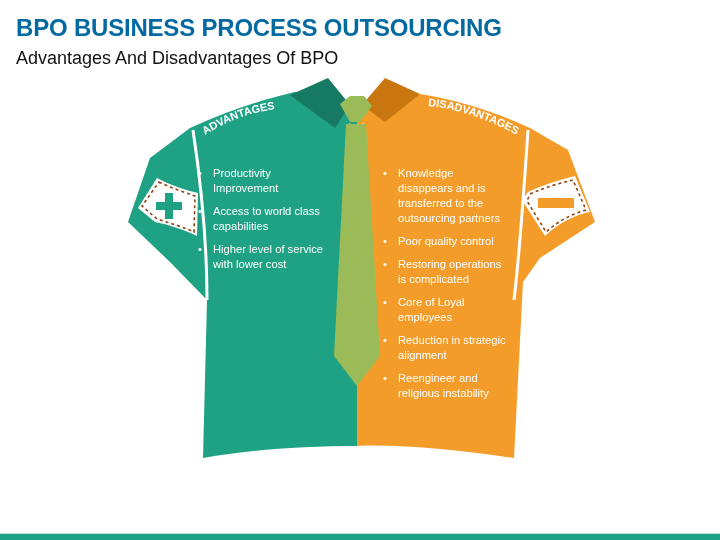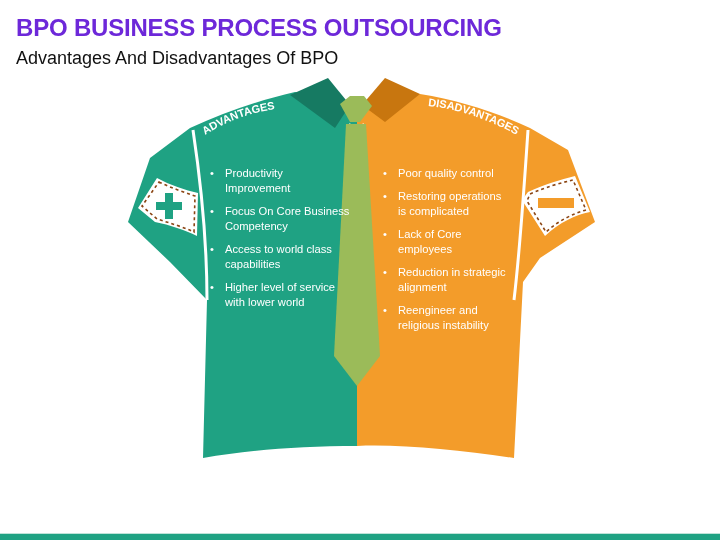--- a/index.html
+++ b/index.html
@@ -1,23 +1,23 @@
 <!DOCTYPE html>
 <html><head>
 <meta charset="utf-8">
 <style>
   html, body { margin:0; padding:0; }
   body { width:720px; height:540px; background:#ffffff; position:relative; overflow:hidden; font-family:"Liberation Sans", "DejaVu Sans", sans-serif; }
-  .title { position:absolute; left:16px; top:14px; font-size:24px; font-weight:bold; color:#6d28d9; letter-spacing:-0.2px; }
+  .title { position:absolute; left:16px; top:14px; font-size:24px; font-weight:bold; color:#0369a1; letter-spacing:-0.2px; }
   .subtitle { position:absolute; left:16px; top:48px; font-size:18px; color:#111111; }
   svg.shirt { position:absolute; left:0; top:0; }
   .list { position:absolute; margin:0; padding:0; list-style:none; color:#ffffff; font-size:11.2px; line-height:15px; }
   .list li { position:relative; padding-left:15px; margin-bottom:8px; }
   .list li::before { content:"•"; position:absolute; left:0; top:0; }
-  .adv-list { left:210px; top:166px; width:140px; }
+  .adv-list { left:198px; top:166px; width:140px; }
   .dis-list { left:383px; top:166px; width:125px; }
   .bottom-bar { position:absolute; left:0; bottom:0; width:720px; height:6px; background:#1fa283; }
   .bottom-line { position:absolute; left:0; bottom:6px; width:720px; height:1px; background:#bfe3d9; }
 </style>
 </head>
 <body>
 
 <div class="title">BPO BUSINESS PROCESS OUTSOURCING</div>
 <div class="subtitle">Advantages And Disadvantages Of BPO</div>
 
@@ -62,27 +62,27 @@
   <text font-family="Liberation Sans, DejaVu Sans, sans-serif" font-size="11" font-weight="bold" fill="#ffffff">
     <textPath href="#advCurve">ADVANTAGES</textPath>
   </text>
   <text font-family="Liberation Sans, DejaVu Sans, sans-serif" font-size="11" font-weight="bold" fill="#ffffff">
     <textPath href="#disCurve">DISADVANTAGES</textPath>
   </text>
 </svg>
 
 <ul class="list adv-list">
   <li>Productivity Improvement</li>
-  <li>Focus On Core Business Competency</li>
   <li>Access to world class capabilities</li>
-  <li>Higher level of service with lower world</li>
+  <li>Higher level of service with lower cost</li>
 </ul>
 
 <ul class="list dis-list">
+  <li>Knowledge disappears and is transferred to the outsourcing partners</li>
   <li>Poor quality control</li>
   <li>Restoring operations is complicated</li>
-  <li>Lack of Core employees</li>
+  <li>Core of Loyal employees</li>
   <li>Reduction in strategic alignment</li>
   <li>Reengineer and religious instability</li>
 </ul>
 
 <div class="bottom-line"></div>
 <div class="bottom-bar"></div>
 
 </body></html>

